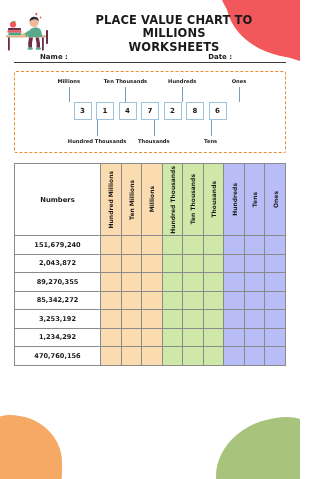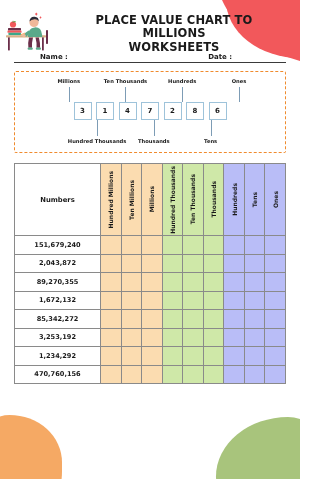--- a/index.html
+++ b/index.html
@@ -400,32 +400,20 @@
           <td class="blank c-orange"></td>
           <td class="blank c-orange"></td>
           <td class="blank c-green"></td>
           <td class="blank c-green"></td>
           <td class="blank c-green"></td>
           <td class="blank c-blue"></td>
           <td class="blank c-blue"></td>
           <td class="blank c-blue"></td>
         </tr>
         <tr>
-          <td class="num-cell">1,672,132</td>
-          <td class="blank c-orange"></td>
-          <td class="blank c-orange"></td>
-          <td class="blank c-orange"></td>
-          <td class="blank c-green"></td>
-          <td class="blank c-green"></td>
-          <td class="blank c-green"></td>
-          <td class="blank c-blue"></td>
-          <td class="blank c-blue"></td>
-          <td class="blank c-blue"></td>
-        </tr>
-        <tr>
           <td class="num-cell">85,342,272</td>
           <td class="blank c-orange"></td>
           <td class="blank c-orange"></td>
           <td class="blank c-orange"></td>
           <td class="blank c-green"></td>
           <td class="blank c-green"></td>
           <td class="blank c-green"></td>
           <td class="blank c-blue"></td>
           <td class="blank c-blue"></td>
           <td class="blank c-blue"></td>

